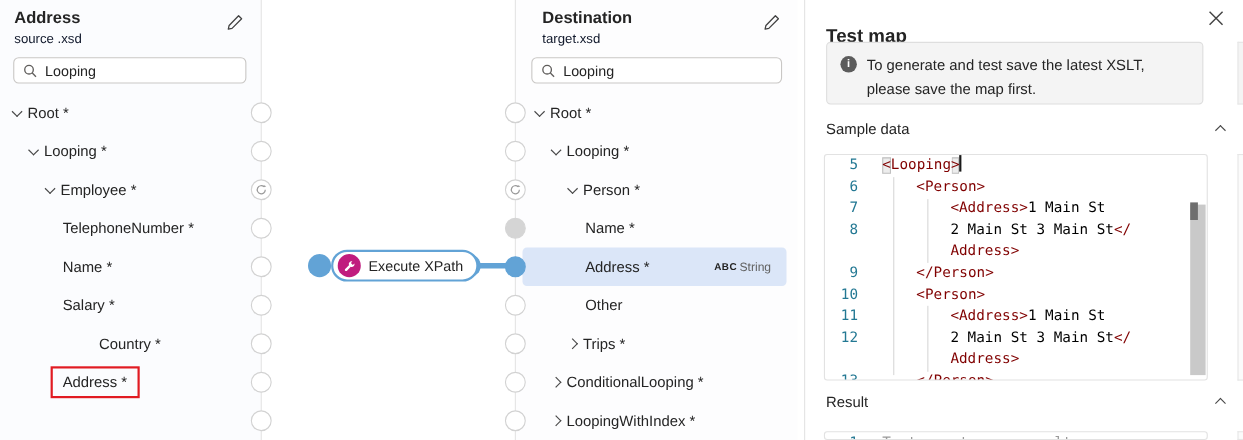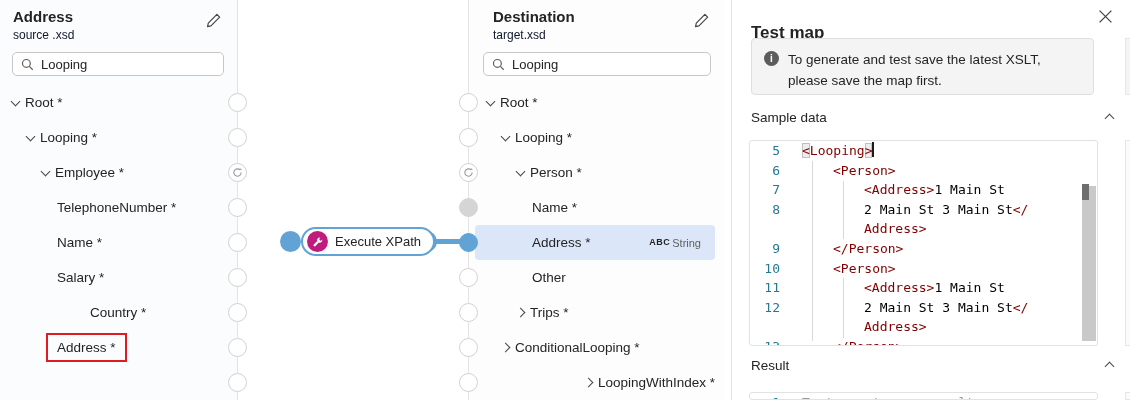--- a/index.html
+++ b/index.html
@@ -203,21 +203,21 @@
           <span class="">Other</span>
         </div>
         <div class="tree-row" style="padding-left: 42px;">
           <span class="chev chev-right"></span>
           <span class="">Trips *</span>
         </div>
         <div class="tree-row" style="padding-left: 27px;">
           <span class="chev chev-right"></span>
           <span class="">ConditionalLooping *</span>
         </div>
-        <div class="tree-row" style="padding-left: 27px; justify-content: flex-end;">
+        <div class="tree-row" style="padding-left: 27px;">
           <span class="chev chev-right"></span>
           <span class="">LoopingWithIndex *</span>
         </div>
       </div>
   </div>
 
   <div class="vline" style="left:237px"></div>
   <div class="vline" style="left:468px"></div>
 
   <div class="conn-line" style="left:424px; top:239px; width:48px;"></div>

